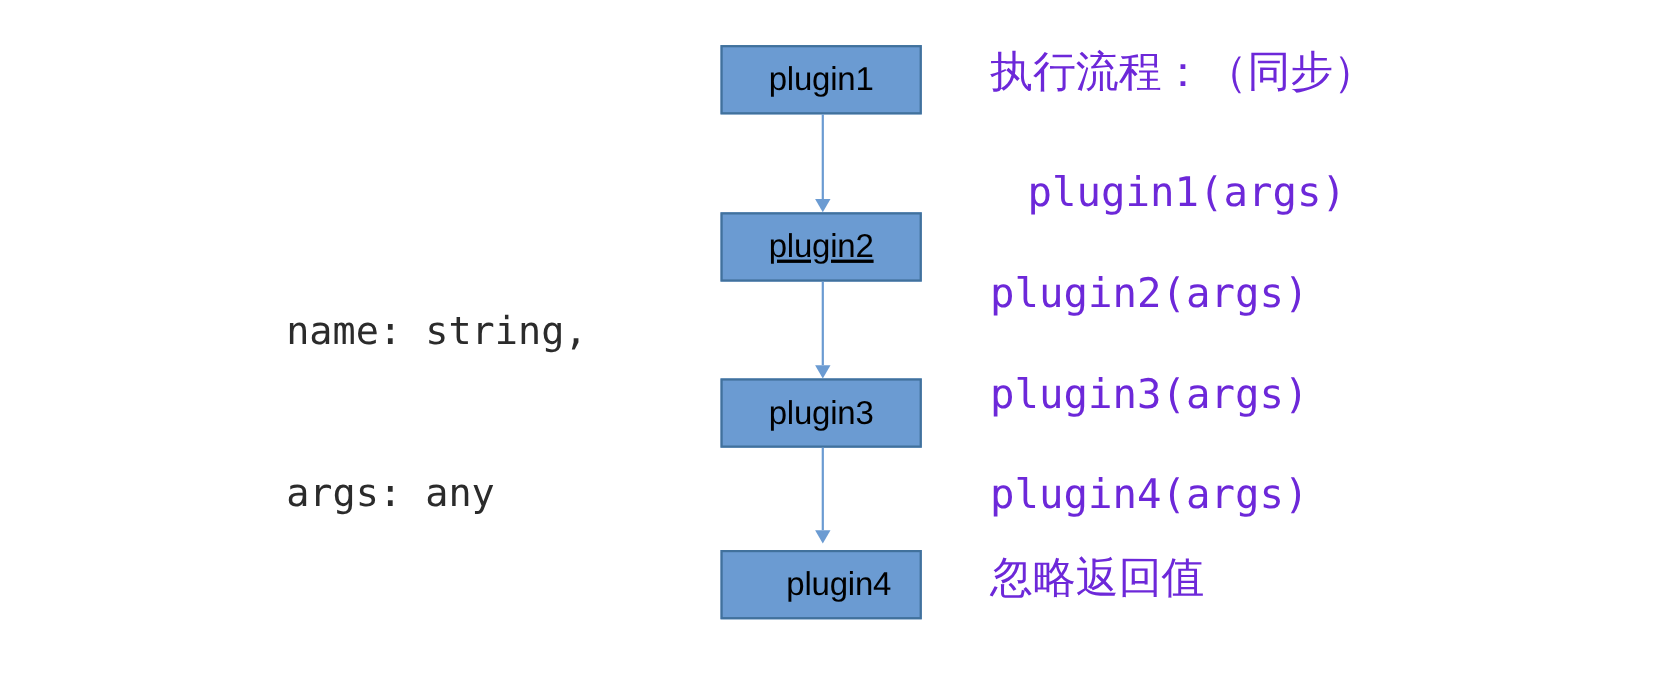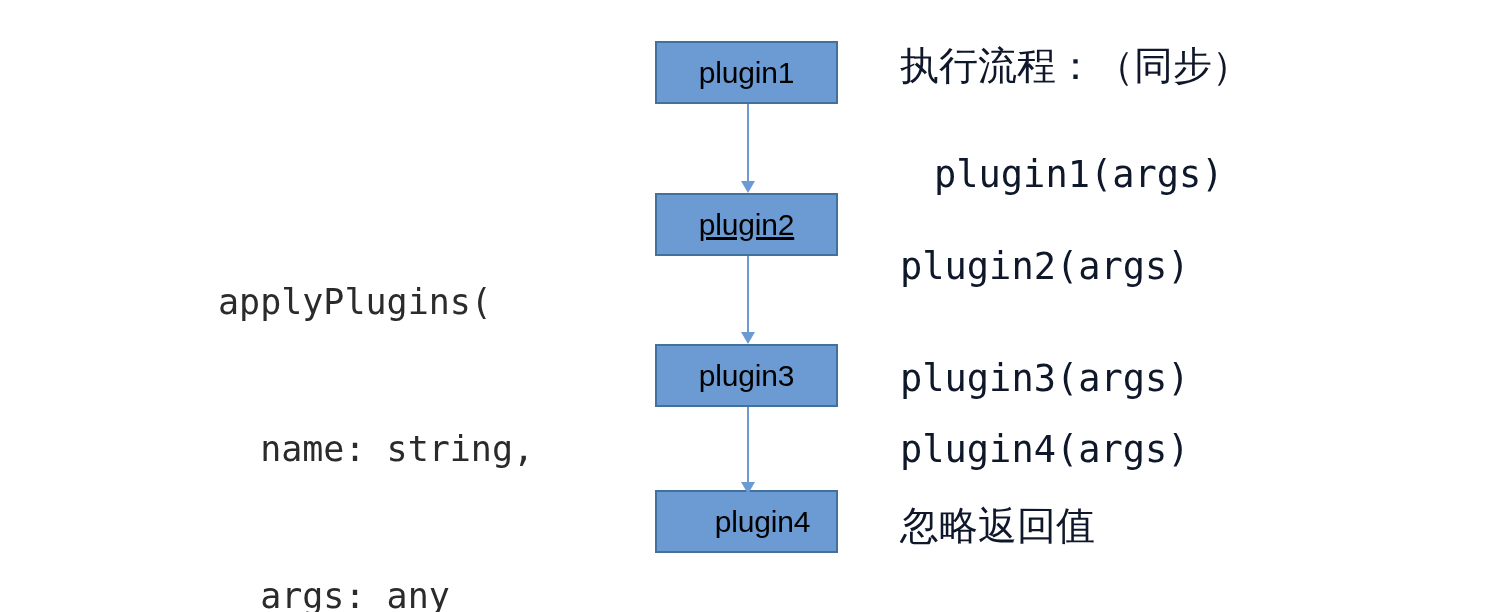--- a/index.html
+++ b/index.html
@@ -48,21 +48,21 @@
   .flow-box .box-label {
     color: #000000;
     font-family: "Liberation Sans", sans-serif;
     font-size: 30px;
     line-height: 30px;
     letter-spacing: -0.2px;
   }
   #flow-box-0 { top: 41px; }
   #flow-box-1 { top: 193px; text-decoration: underline; }
   #flow-box-2 { top: 344px; }
-  #flow-box-3 { top: 490px; padding-left: 32px; }
+  #flow-box-3 { top: 500px; padding-left: 32px; }
 
   
   .flow-arrow {
     position: absolute;
     left: 741px;
     width: 14px;
   }
   .flow-arrow .shaft {
     position: absolute;
     left: 6px;
@@ -86,47 +86,46 @@
   #flow-arrow-1 .shaft { height: 76px; }
   #flow-arrow-1 .head  { top: 76px; }
   #flow-arrow-2 { top: 407px; height: 87px; }
   #flow-arrow-2 .shaft { height: 75px; }
   #flow-arrow-2 .head  { top: 75px; }
 
   
   .note {
     position: absolute;
     left: 900px;
-    color: #0f172a;
+    color: #6d28d9;
     white-space: pre;
   }
   .note.cjk {
     font-family: "DejaVu Serif", "Liberation Serif", serif;
     font-size: 39px;
     line-height: 42px;
   }
   .note.mono {
     font-family: "DejaVu Sans Mono", "Liberation Mono", monospace;
     font-size: 37px;
     line-height: 40px;
   }
   #note-0 { top: 45px; }
   #note-1 { top: 155px; margin-left: 34px; }
   #note-2 { top: 247px; }
-  #note-3 { top: 359px; }
+  #note-3 { top: 339px; }
   #note-4 { top: 430px; }
   #note-5 { top: 505px; }
 </style>
 </head>
 <body>
 
 <div id="canvas">
 
   <div id="signature-block">
-    <div>applyPlugins(</div>
     <div>  name: string,</div>
     <div>  args: any</div>
     
   </div>
 
   <div class="flow-box" id="flow-box-0">
     <span class="box-label">plugin1</span>
   </div>
   <div class="flow-box" id="flow-box-1">
     <span class="box-label">plugin2</span>

